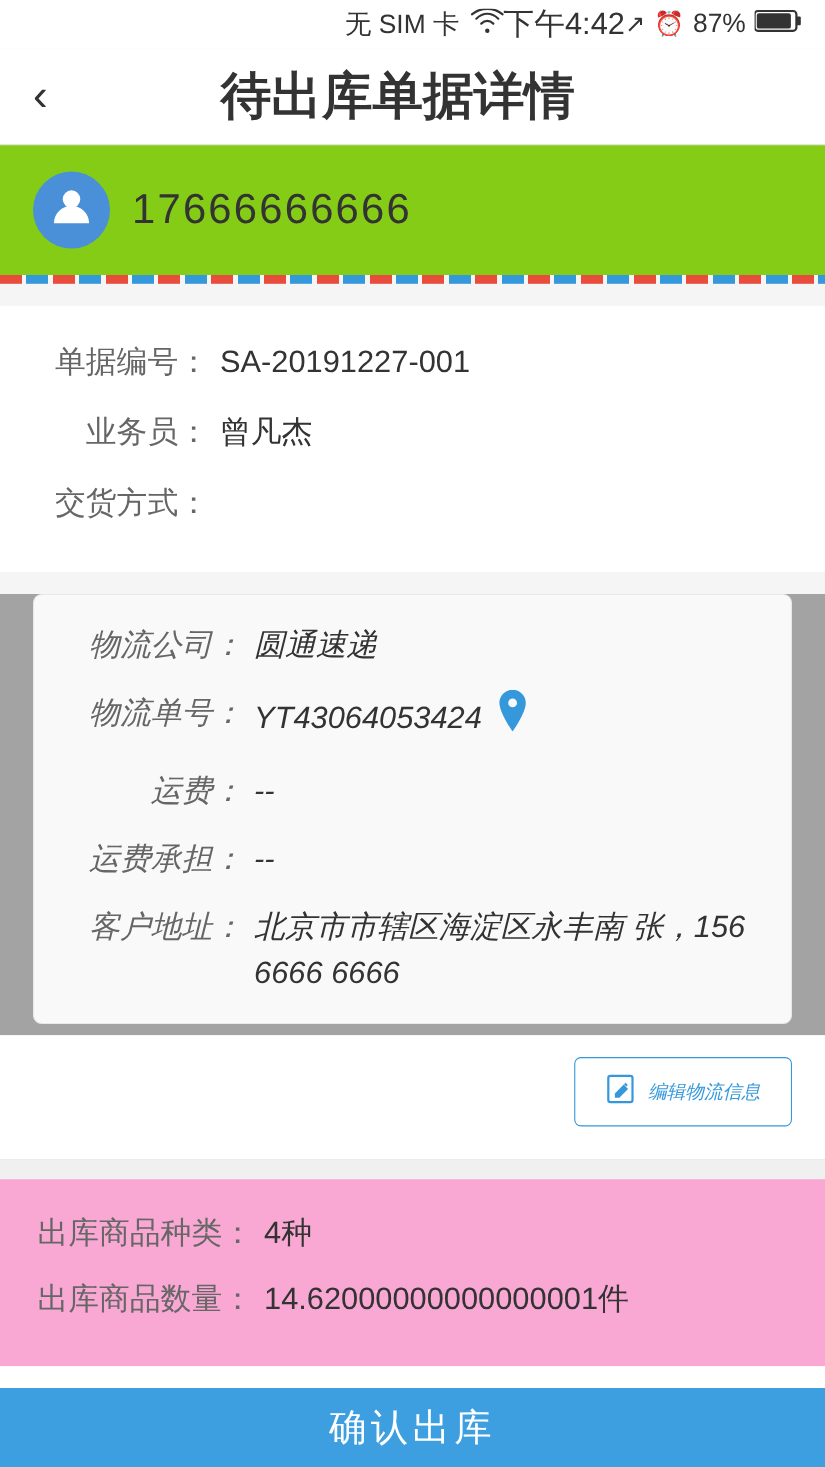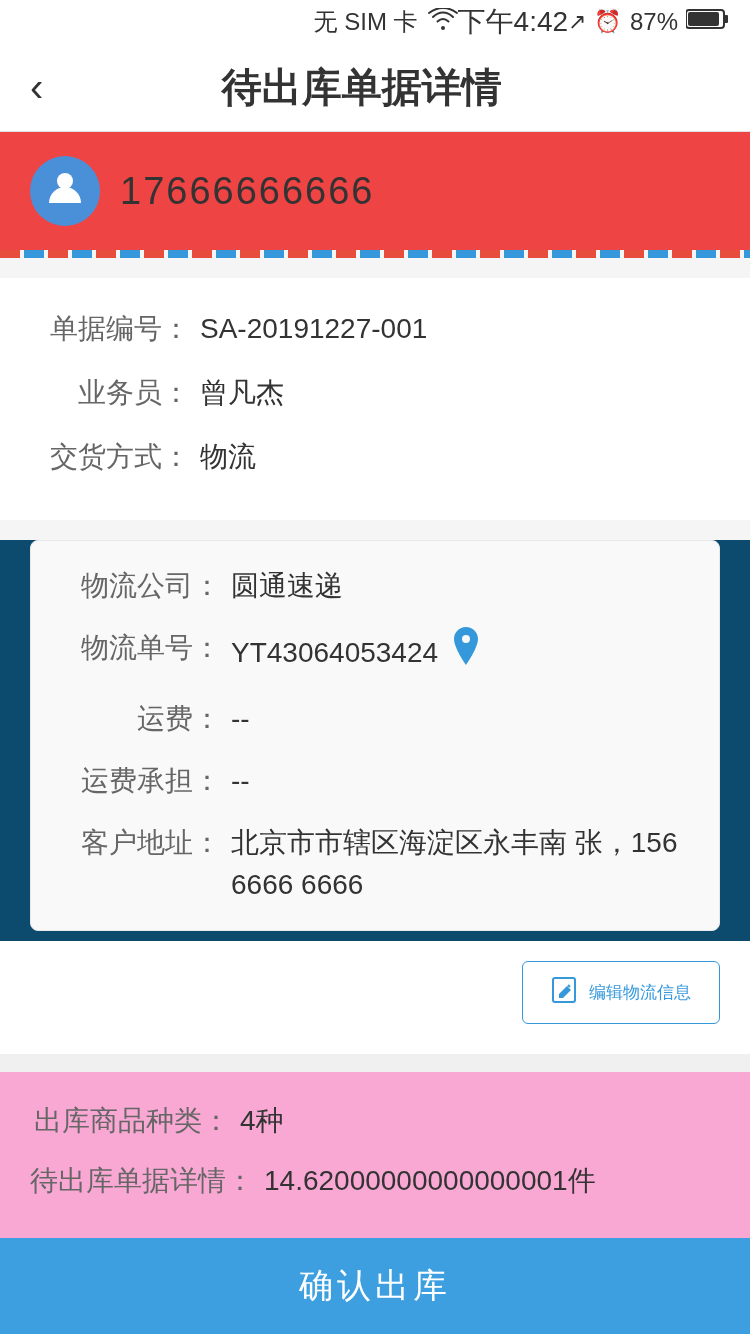--- a/index.html
+++ b/index.html
@@ -39,42 +39,42 @@
     }
     .nav-back {
       font-size: 40px;
       color: #333;
       cursor: pointer;
       margin-right: 20px;
     }
     .nav-title {
       flex: 1;
       text-align: center;
-      font-size: 40px;
+      font-size: 46px;
       font-weight: 600;
       color: #333;
       margin-right: 60px;
     }
 
     
     .deco-line {
       height: 8px;
       background: repeating-linear-gradient(
         90deg,
         #e74c3c 0px, #e74c3c 20px,
         transparent 20px, transparent 24px,
         #3498db 24px, #3498db 44px,
         transparent 44px, transparent 48px
       );
       margin: 0;
     }
 
     
     .customer-header {
-      background: #ef4444;
+      background: #84cc16;
       padding: 24px 30px;
       display: flex;
       align-items: center;
       gap: 20px;
     }
     .avatar {
       width: 70px;
       height: 70px;
       border-radius: 50%;
       background: #4a90d9;
@@ -224,21 +224,21 @@
       gap: 10px;
       cursor: pointer;
     }
 
     
     .confirm-btn-bar {
       position: fixed;
       bottom: 0;
       left: 0;
       width: 750px;
-      height: 96px;
+      height: 72px;
       background: #3d9fe0;
       display: flex;
       align-items: center;
       justify-content: center;
       cursor: pointer;
     }
     .confirm-btn-text {
       color: #fff;
       font-size: 34px;
       font-weight: 500;
@@ -298,25 +298,24 @@
   <div class="info-row">
     <span class="info-label">单据编号：</span>
     <span class="info-value">SA-20191227-001</span>
   </div>
   <div class="info-row">
     <span class="info-label">业务员：</span>
     <span class="info-value">曾凡杰</span>
   </div>
   <div class="info-row">
     <span class="info-label">交货方式：</span>
-    <span class="info-value">物流</span>
-  </div>
-</div>
-
-<div style="background:#0c4a6e;">
+  </div>
+</div>
+
+<div style="background:#a3a3a3;font-style:italic;">
   <div class="logistics-card">
     <div class="logistics-row">
       <span class="logistics-label">物流公司：</span>
       <span class="logistics-value">圆通速递</span>
     </div>
     <div class="logistics-row">
       <span class="logistics-label">物流单号：</span>
       <span class="logistics-value">
         <span>YT43064053424</span>
         <span class="location-icon">
@@ -355,21 +354,21 @@
 </div>
 
 <div class="section-divider"></div>
 
 <div class="goods-section">
   <div class="goods-row">
     <span class="goods-label">出库商品种类：</span>
     <span class="goods-value">4种</span>
   </div>
   <div class="goods-row">
-    <span class="goods-label">待出库单据详情：</span>
+    <span class="goods-label">出库商品数量：</span>
     <span class="goods-value">14.62000000000000001件</span>
   </div>
 </div>
 
 <div class="view-btn">
   <div class="view-btn-inner">
     <span>
       <svg width="28" height="28" viewBox="0 0 28 28" fill="none" stroke="#3498db" stroke-width="2">
         <rect x="2" y="2" width="24" height="24" rx="2"></rect>
         <line x1="7" y1="9" x2="21" y2="9"></line>

